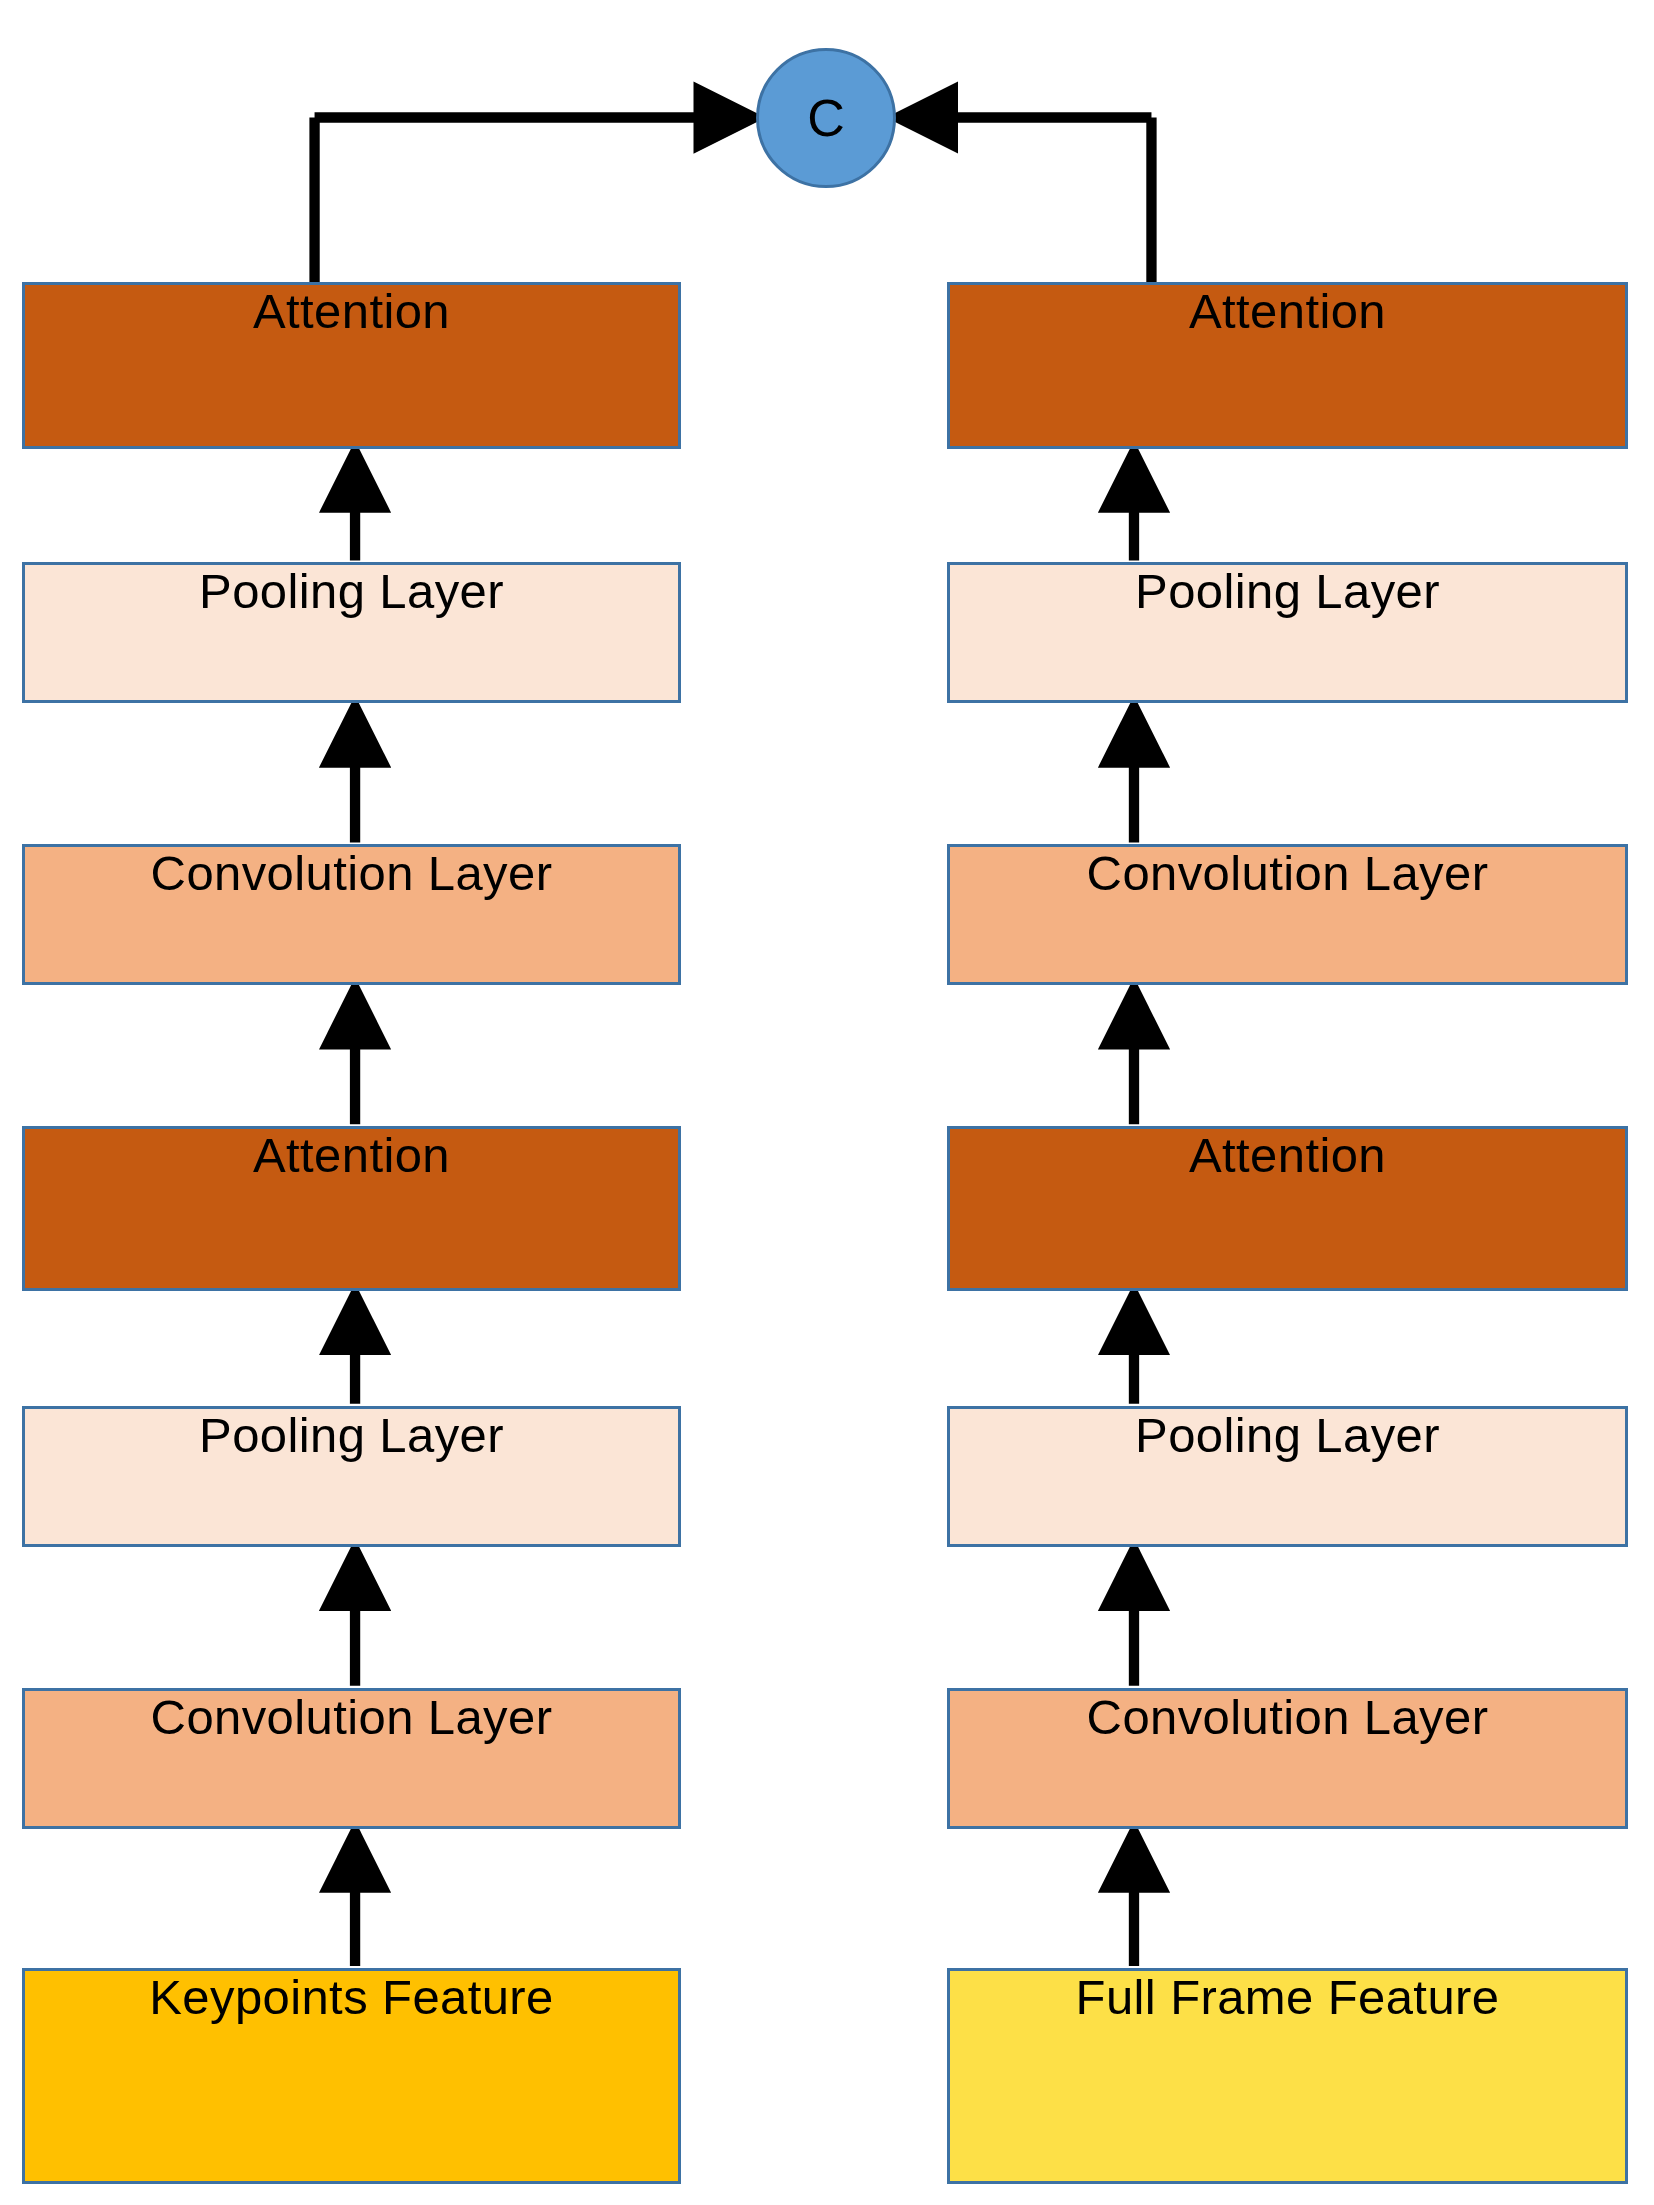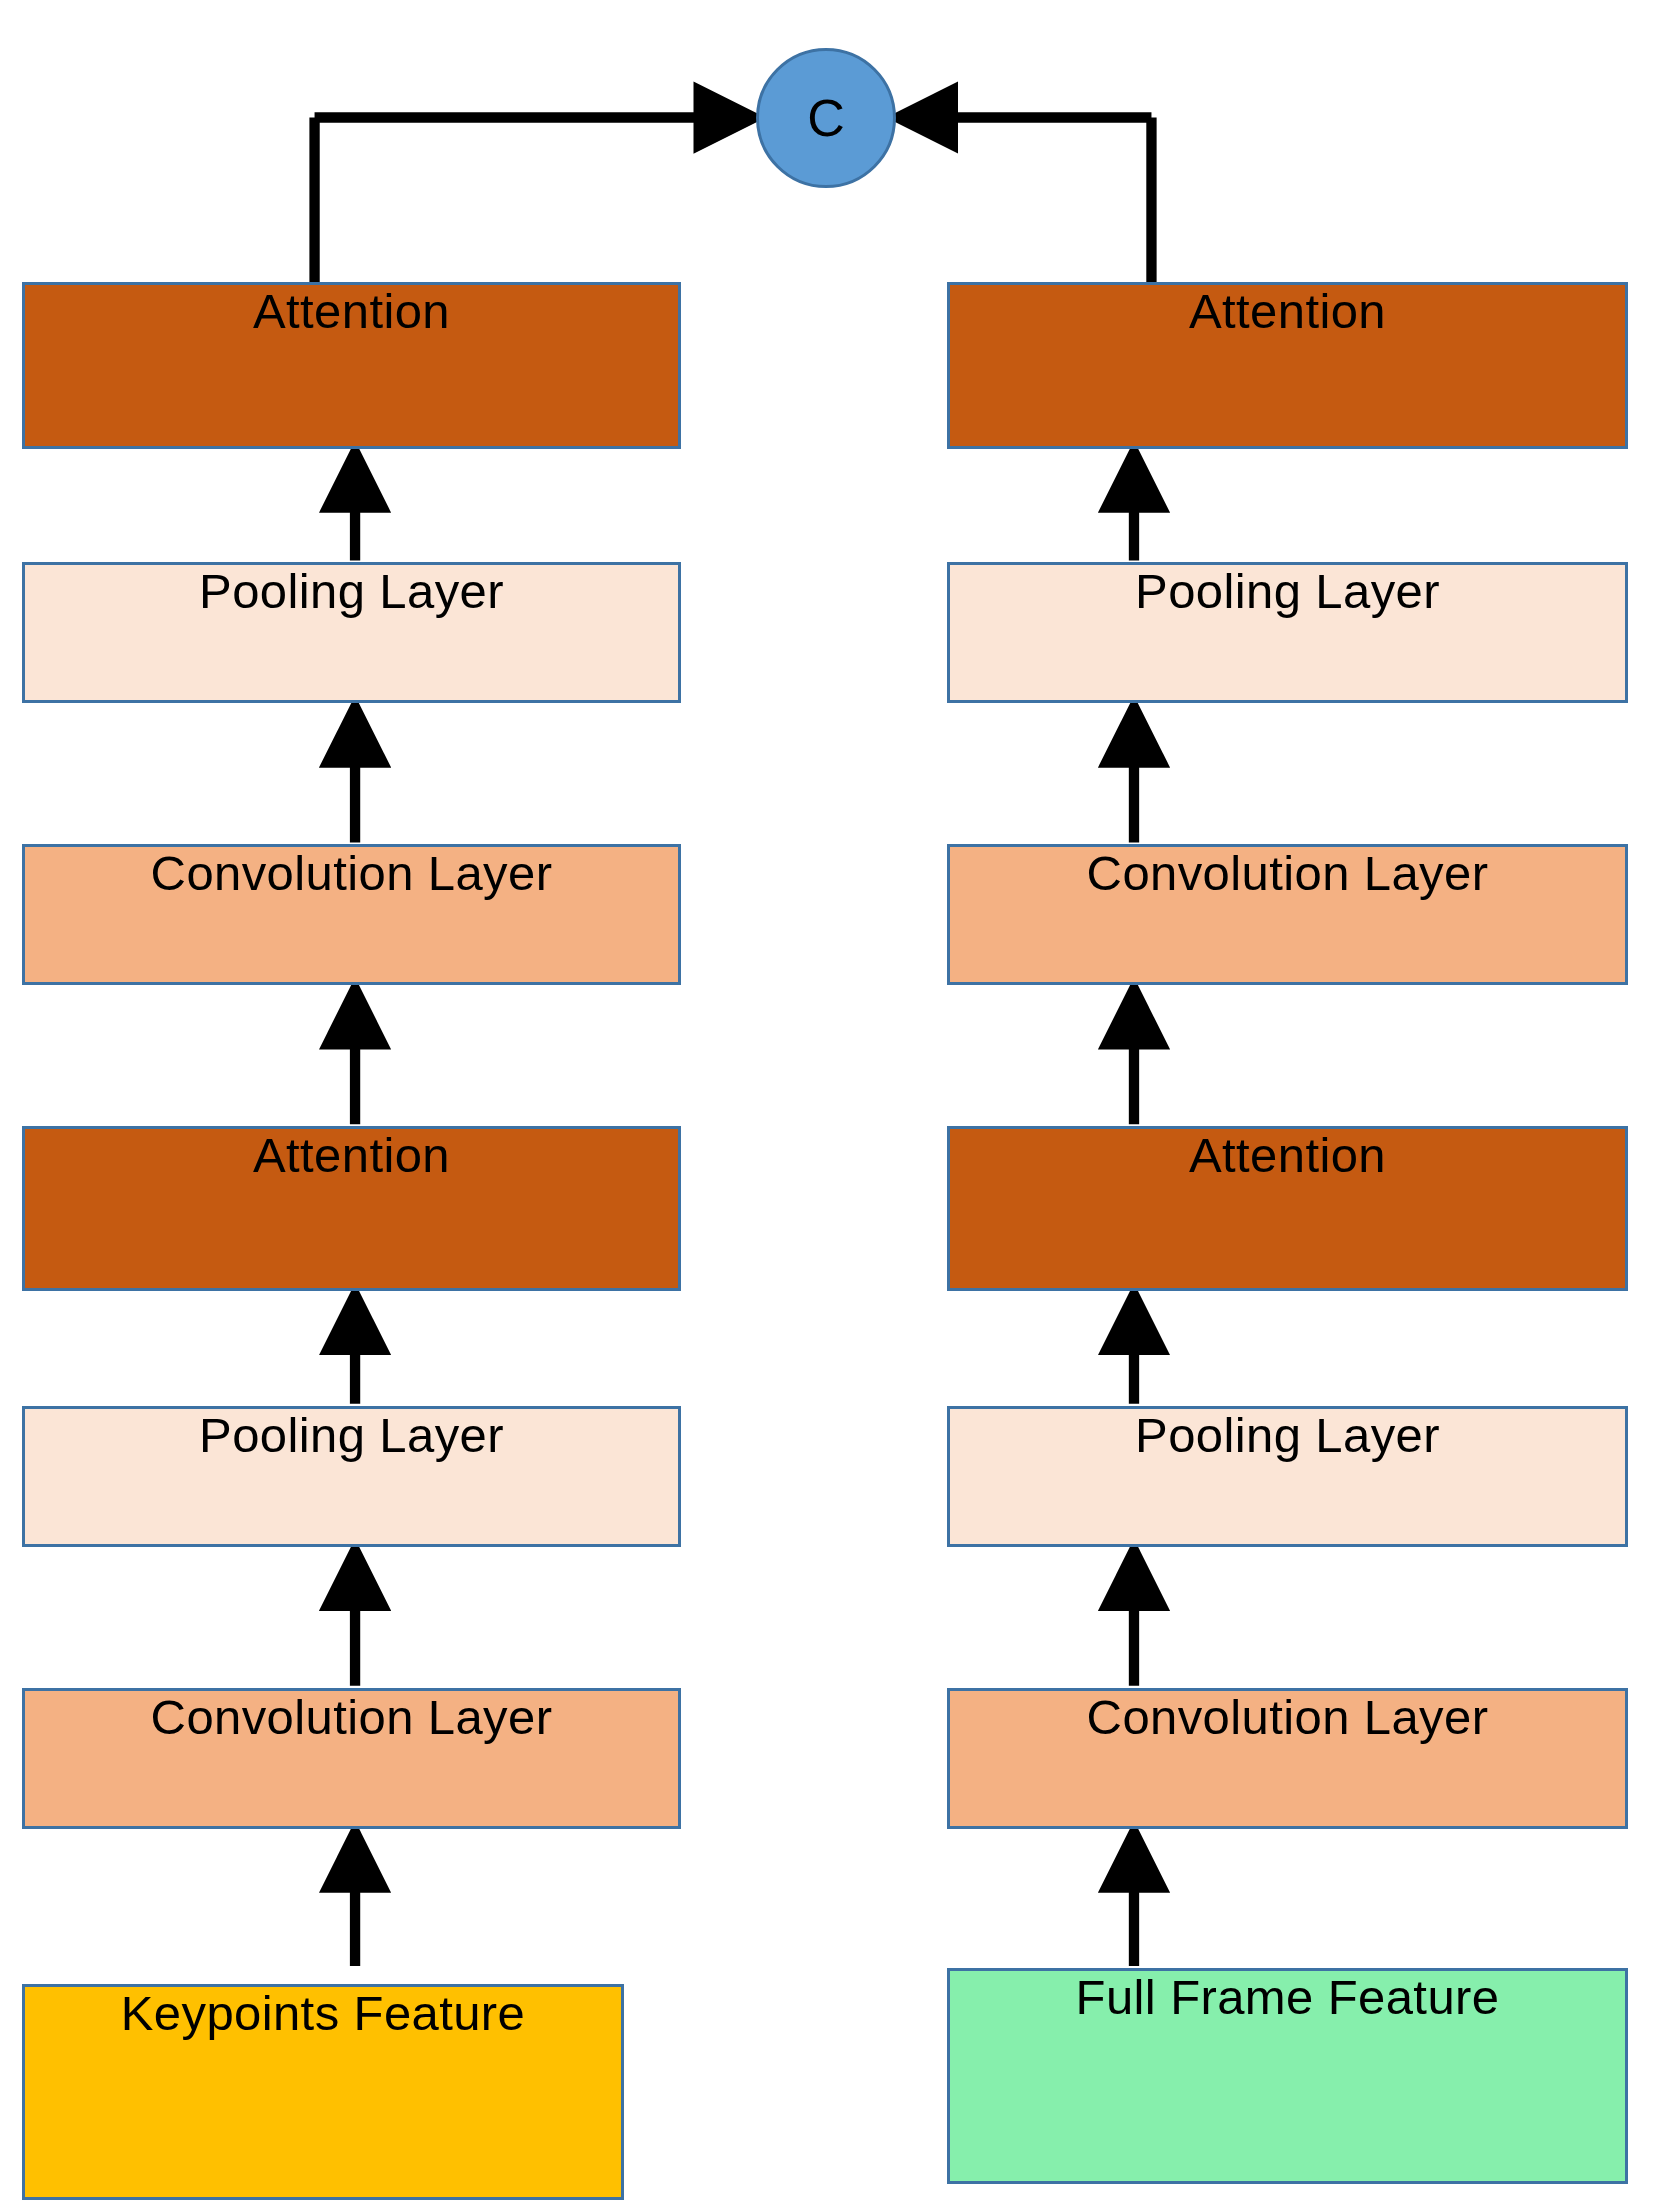--- a/index.html
+++ b/index.html
@@ -94,42 +94,42 @@
       </div>
       <div class="block" style="left: 22px; top: 1126px; width: 659px; height: 165px; background: rgb(197, 90, 17); border-color: rgb(61, 114, 164);">
         <span>Attention</span>
       </div>
       <div class="block" style="left: 22px; top: 1406px; width: 659px; height: 141px; background: rgb(251, 229, 214); border-color: rgb(61, 114, 164);">
         <span>Pooling Layer</span>
       </div>
       <div class="block" style="left: 22px; top: 1688px; width: 659px; height: 141px; background: rgb(244, 177, 131); border-color: rgb(61, 114, 164);">
         <span>Convolution Layer</span>
       </div>
-      <div class="block" style="left: 22px; top: 1968px; width: 602px; height: 216px; background: rgb(255, 192, 0); border-color: rgb(61, 114, 164); margin-top: 16px;">
+      <div class="block" style="left: 22px; top: 1968px; width: 659px; height: 216px; background: rgb(255, 192, 0); border-color: rgb(61, 114, 164);">
         <span>Keypoints Feature</span>
       </div>
       <div class="block" style="left: 947px; top: 282px; width: 681px; height: 167px; background: rgb(197, 90, 17); border-color: rgb(61, 114, 164);">
         <span>Attention</span>
       </div>
       <div class="block" style="left: 947px; top: 562px; width: 681px; height: 141px; background: rgb(251, 229, 214); border-color: rgb(61, 114, 164);">
         <span>Pooling Layer</span>
       </div>
       <div class="block" style="left: 947px; top: 844px; width: 681px; height: 141px; background: rgb(244, 177, 131); border-color: rgb(61, 114, 164);">
         <span>Convolution Layer</span>
       </div>
       <div class="block" style="left: 947px; top: 1126px; width: 681px; height: 165px; background: rgb(197, 90, 17); border-color: rgb(61, 114, 164);">
         <span>Attention</span>
       </div>
       <div class="block" style="left: 947px; top: 1406px; width: 681px; height: 141px; background: rgb(251, 229, 214); border-color: rgb(61, 114, 164);">
         <span>Pooling Layer</span>
       </div>
       <div class="block" style="left: 947px; top: 1688px; width: 681px; height: 141px; background: rgb(244, 177, 131); border-color: rgb(61, 114, 164);">
         <span>Convolution Layer</span>
       </div>
-      <div class="block" style="left: 947px; top: 1968px; width: 681px; height: 216px; background: #86efac; border-color: rgb(61, 114, 164);">
+      <div class="block" style="left: 947px; top: 1968px; width: 681px; height: 216px; background: #fde047; border-color: rgb(61, 114, 164);">
         <span>Full Frame Feature</span>
       </div>
     </div>
 
   <div class="merge-node" id="merge-node" style="left: 756px; top: 48px; width: 140px; height: 140px; background: rgb(91, 155, 213); border-color: rgb(61, 114, 164);">
     <span>C</span>
   </div>
 
 </div>
 

